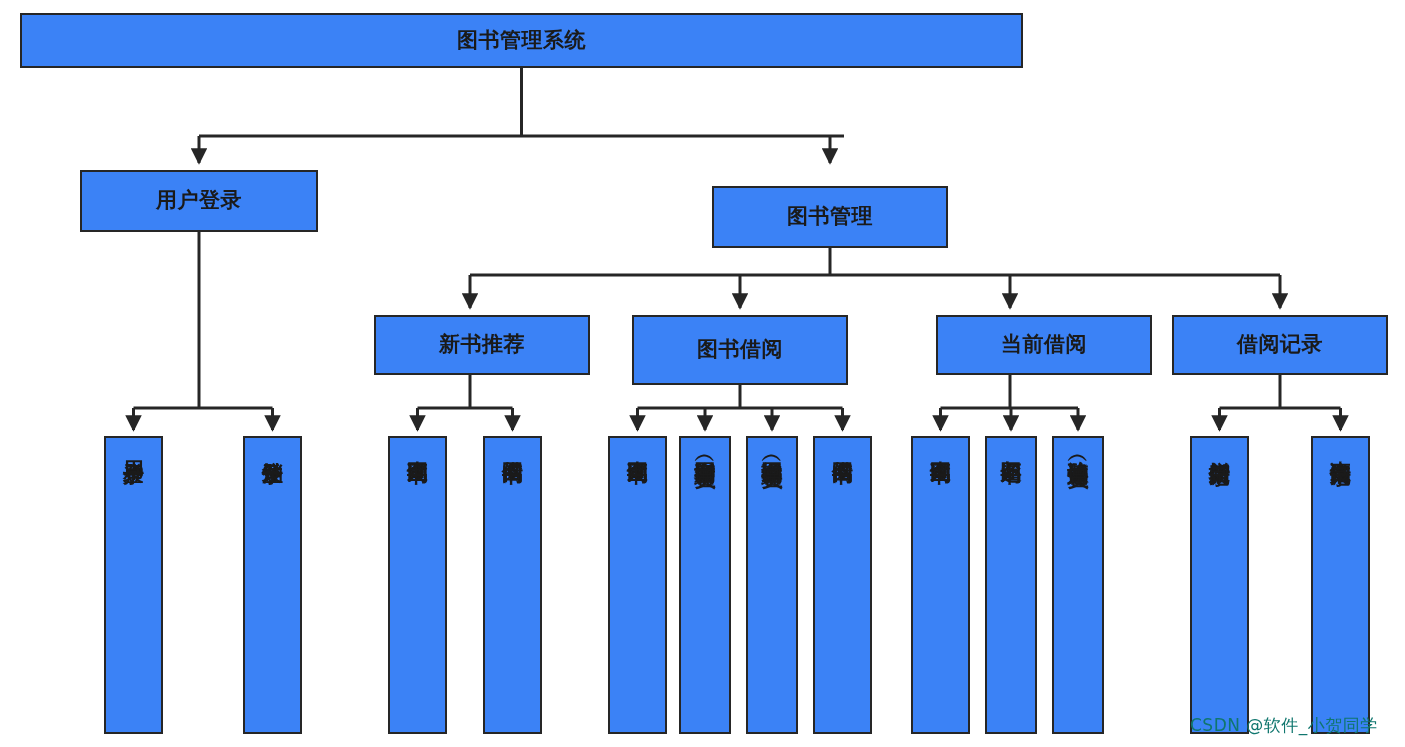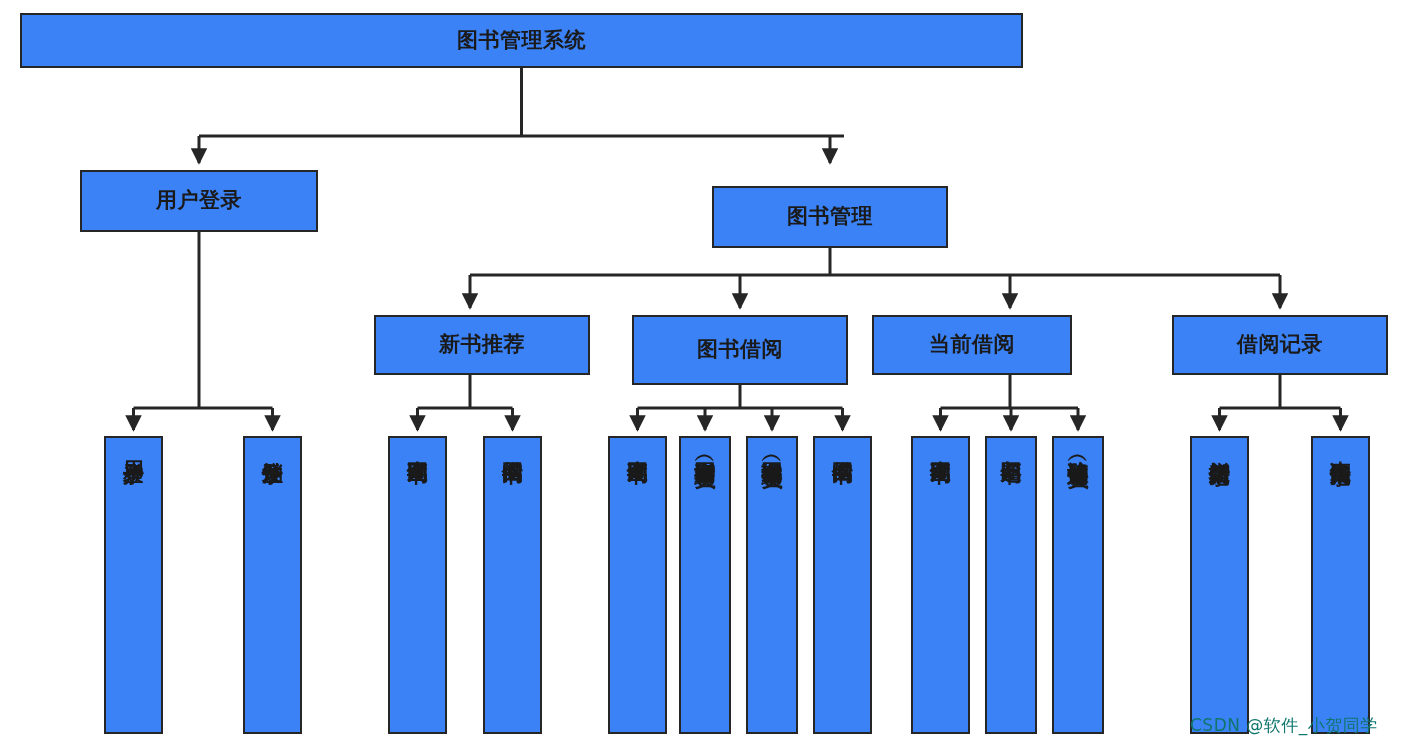--- a/index.html
+++ b/index.html
@@ -131,21 +131,21 @@
   <div class="node horizontal" id="node-l2-1" style="left: 712px; top: 170px; width: 236px; height: 62px; margin-top: 16px;">
     <span class="node-label">图书管理</span>
   </div>
 
   <div class="node horizontal" id="node-l3-0" style="left: 362px; top: 315px; width: 216px; height: 60px; margin-left: 12px;">
     <span class="node-label">新书推荐</span>
   </div>
   <div class="node horizontal" id="node-l3-1" style="left: 632px; top: 315px; width: 216px; height: 70px;">
     <span class="node-label">图书借阅</span>
   </div>
-  <div class="node horizontal" id="node-l3-2" style="left: 872px; top: 315px; width: 200px; height: 60px;">
+  <div class="node horizontal" id="node-l3-2" style="left: 936px; top: 315px; width: 216px; height: 60px;">
     <span class="node-label">当前借阅</span>
   </div>
   <div class="node horizontal" id="node-l3-3" style="left: 1172px; top: 315px; width: 216px; height: 60px;">
     <span class="node-label">借阅记录</span>
   </div>
 
   <div class="node vertical" id="node-leaf-0" style="left: 104px; top: 436px; width: 59px; height: 298px;">
     <span class="node-label">用户登录</span>
   </div>
   <div class="node vertical" id="node-leaf-1" style="left: 243px; top: 436px; width: 59px; height: 298px;">

